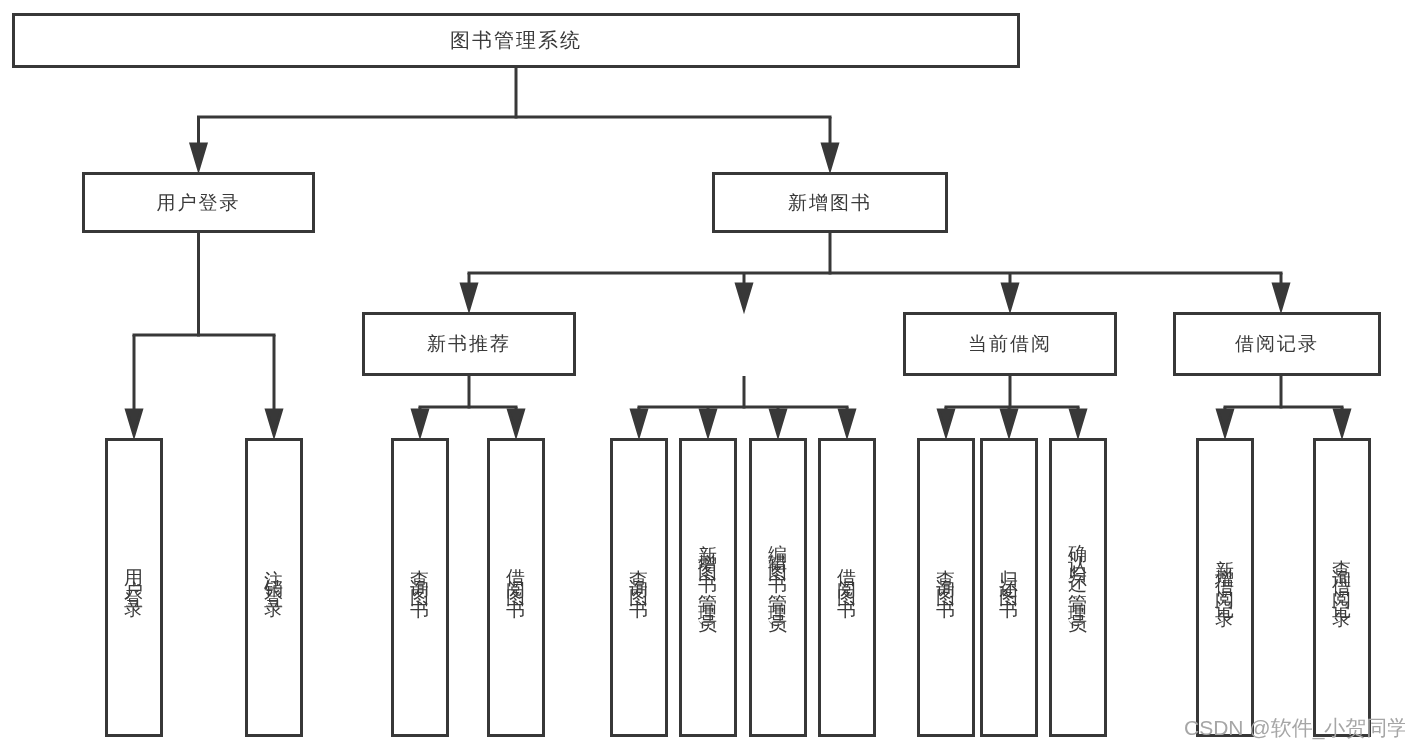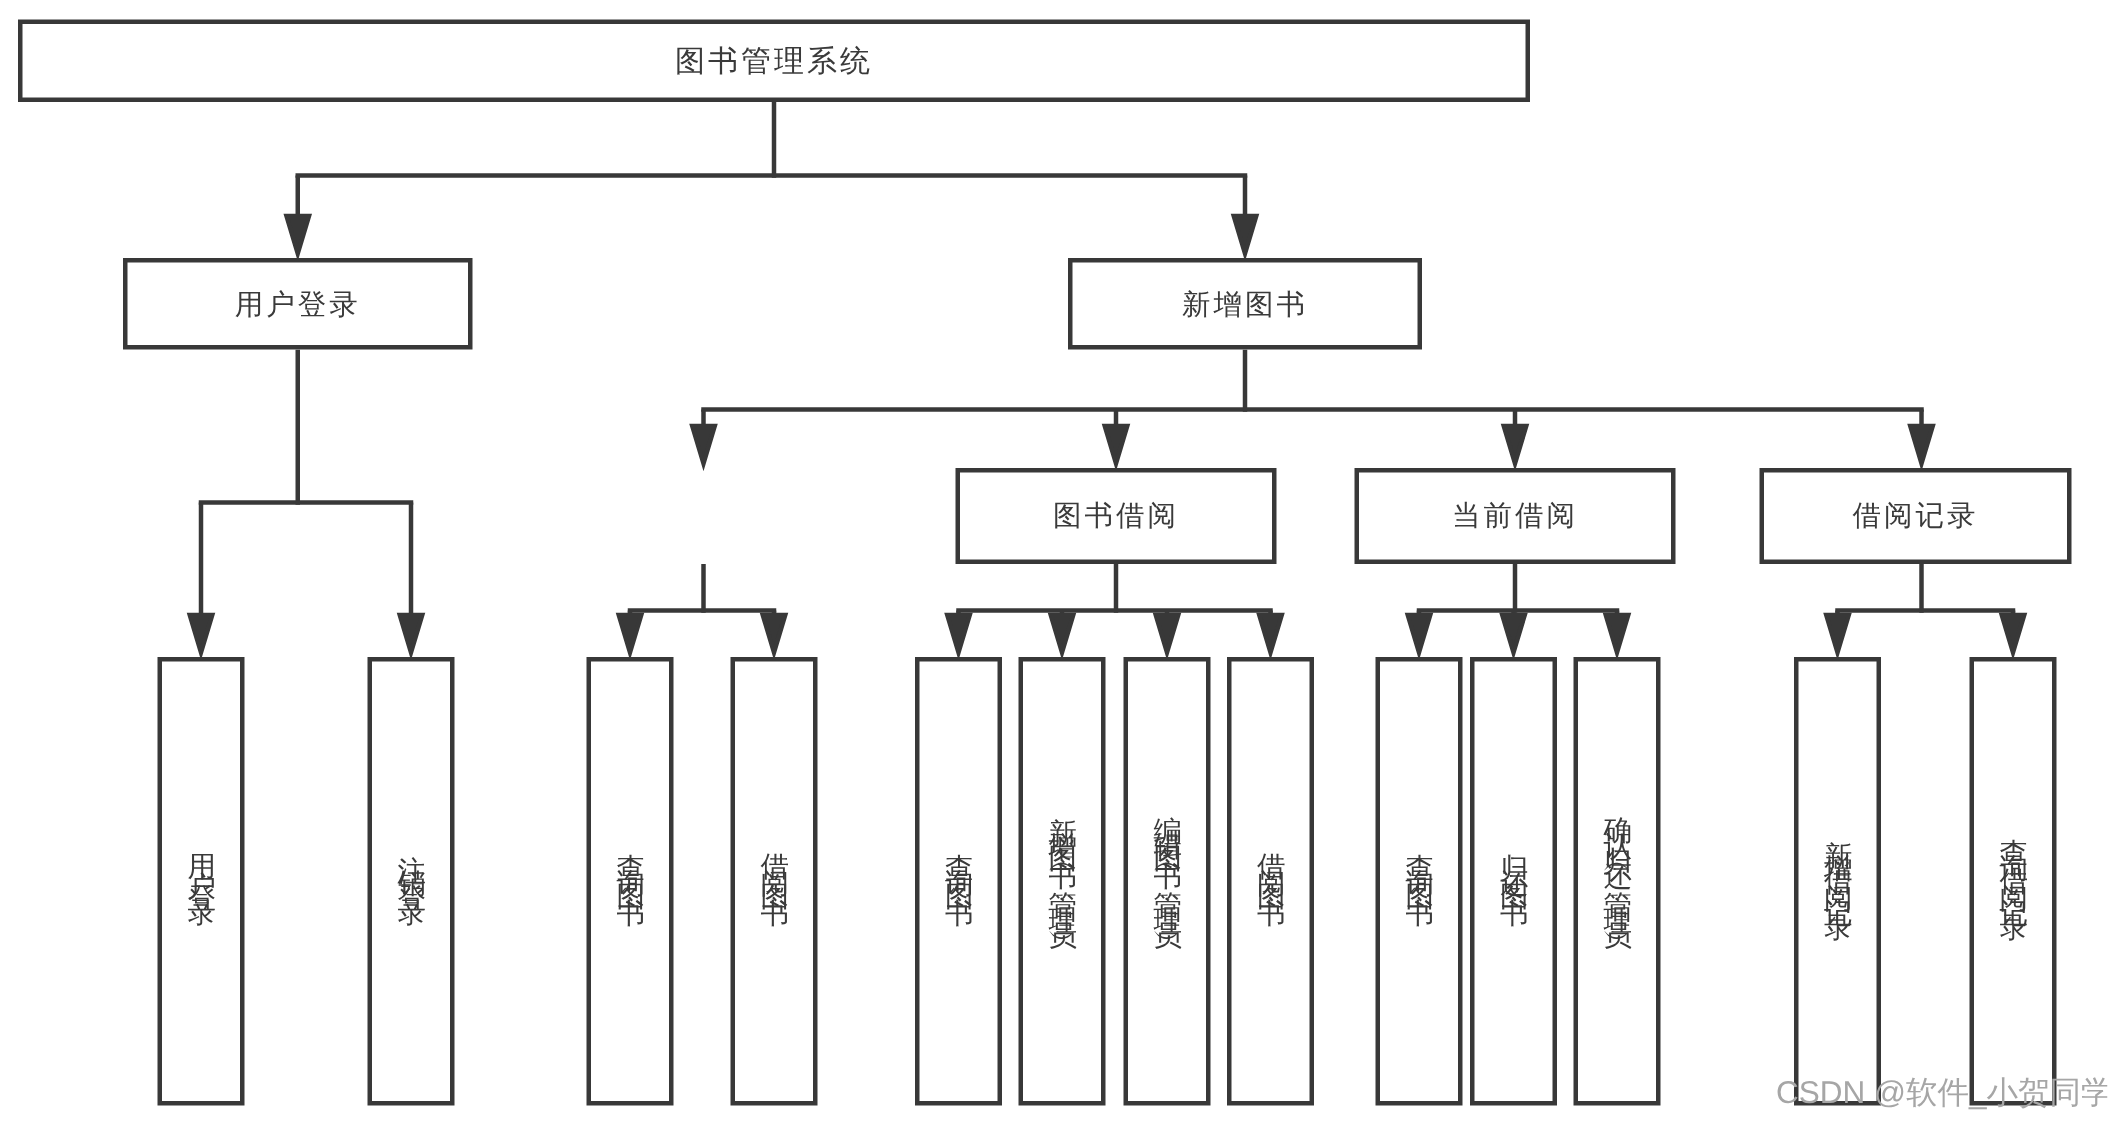--- a/index.html
+++ b/index.html
@@ -146,22 +146,22 @@
     <span class="lbl">图书管理系统</span>
   </div>
 
   <div class="box" style="left:82px; top:172px; width:233px; height:61px;">
     <span class="lbl">用户登录</span>
   </div>
   <div class="box" style="left:712px; top:172px; width:236px; height:61px;">
     <span class="lbl">新增图书</span>
   </div>
 
-  <div class="box" style="left:637px; top:312px; width:214px; height:64px;">
-    <span class="lbl">图书借阅</span>
+  <div class="box" style="left:362px; top:312px; width:214px; height:64px;">
+    <span class="lbl">新书推荐</span>
   </div>
   <div class="box" style="left:903px; top:312px; width:214px; height:64px;justify-content:center;">
     <span class="lbl">当前借阅</span>
   </div>
   <div class="box" style="left:1173px; top:312px; width:208px; height:64px;">
     <span class="lbl">借阅记录</span>
   </div>
 
   <div class="box vbox" style="left:105px; top:438px; width:58px; height:299px;">
     <span class="lbl">用户登录</span>

